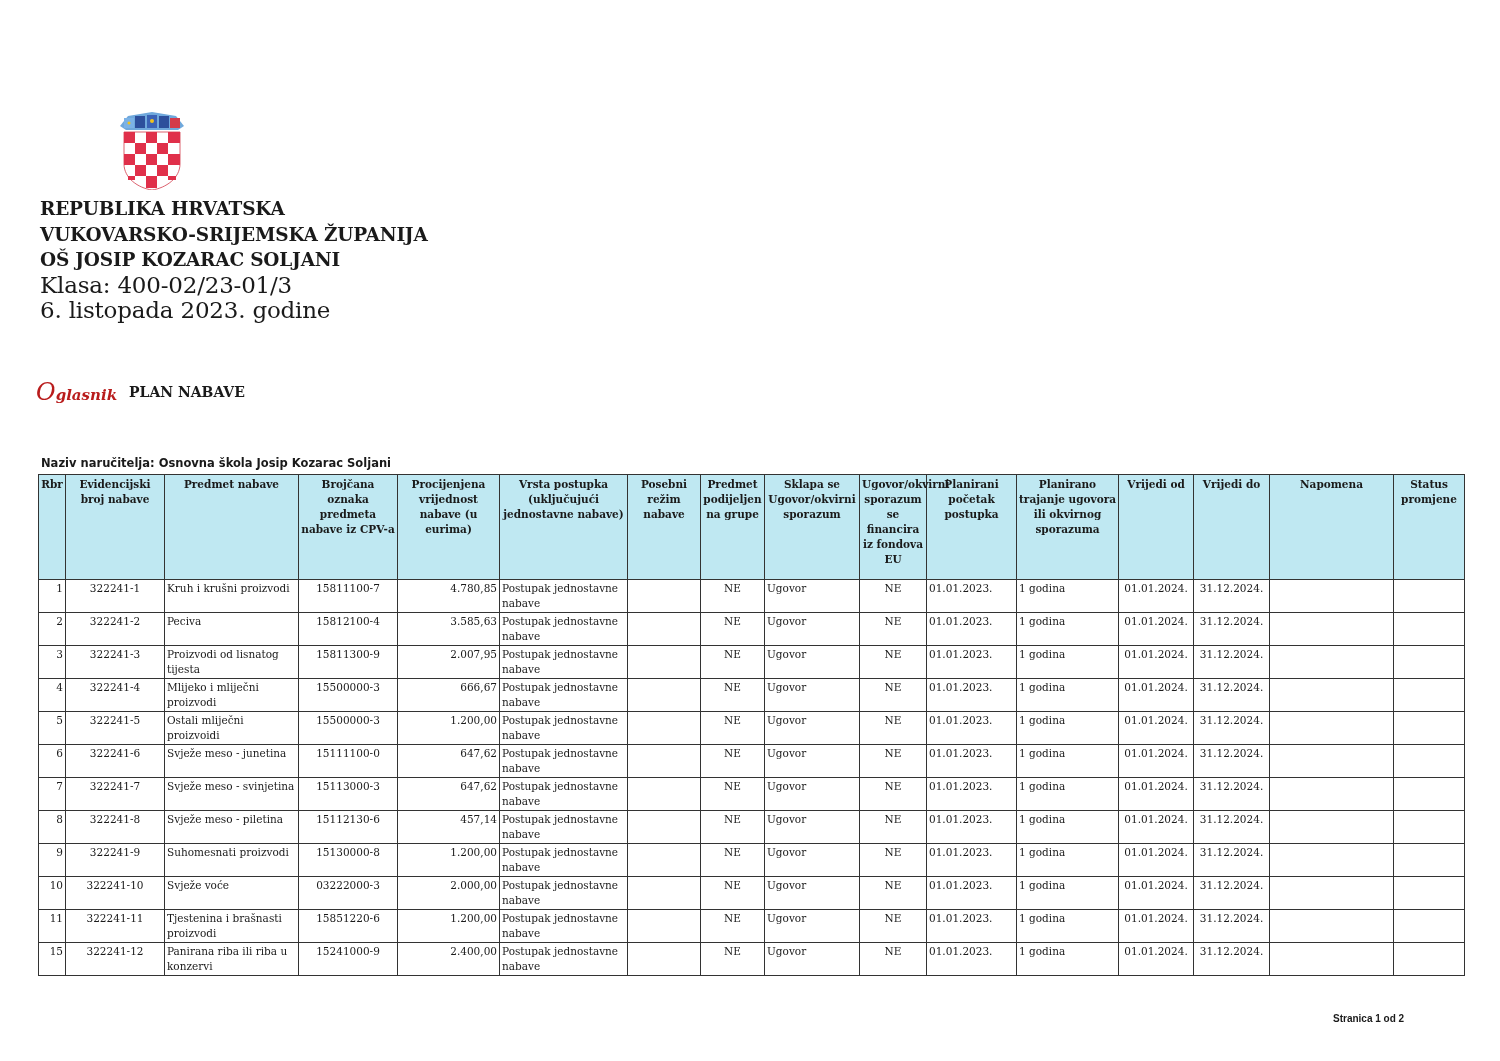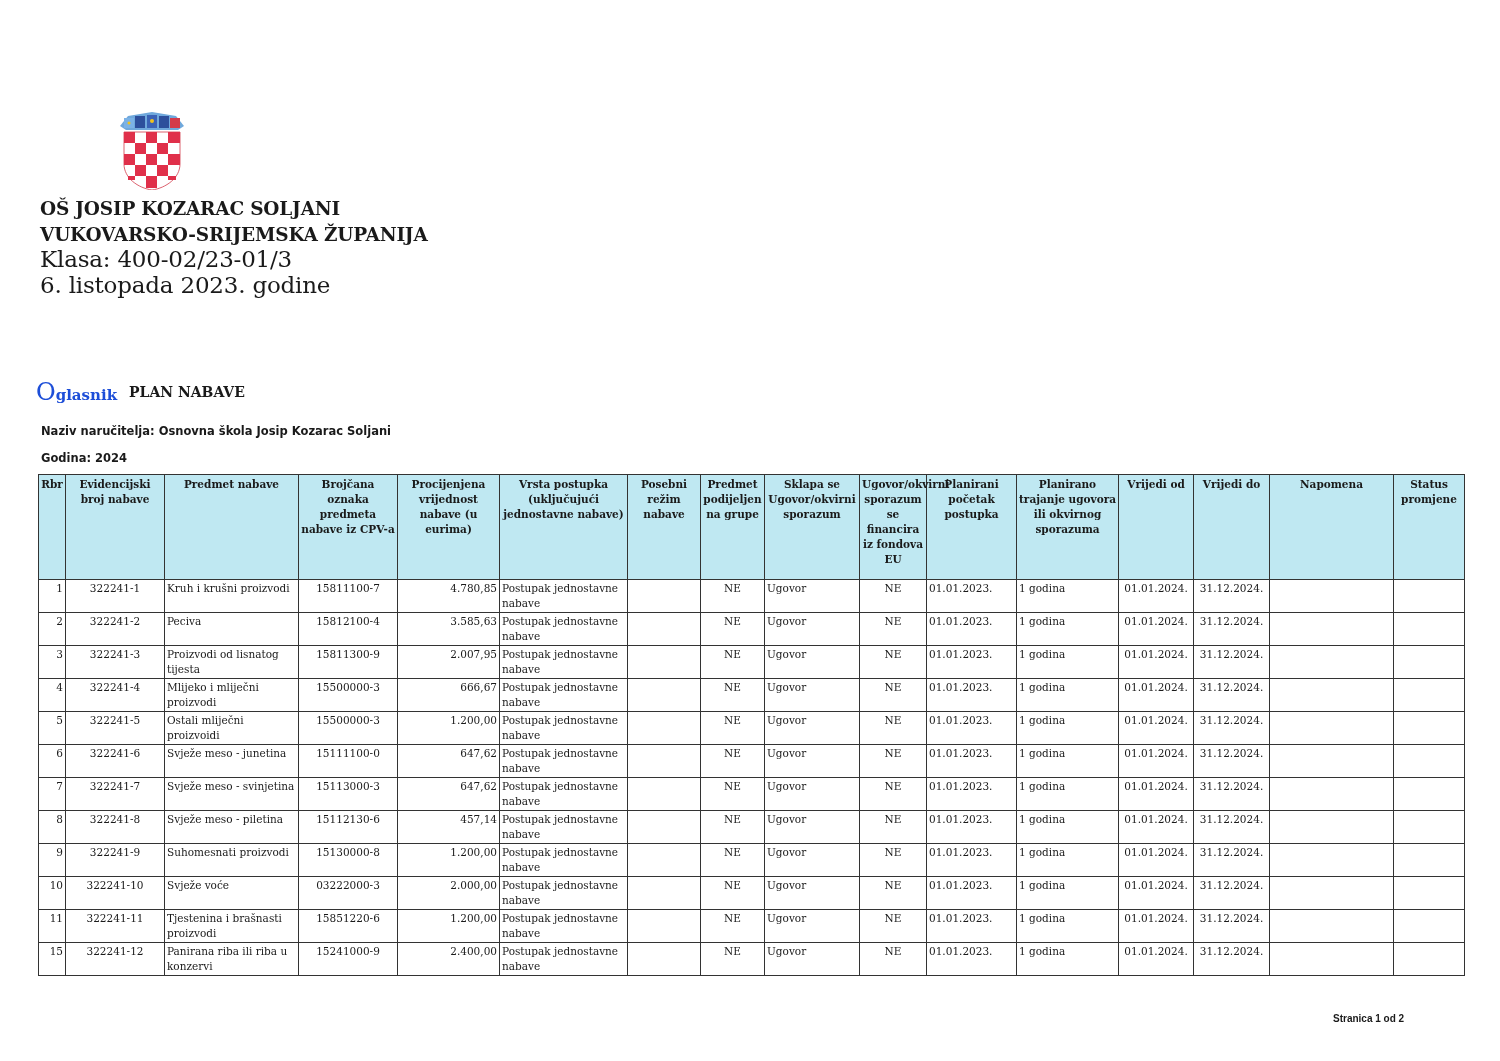--- a/index.html
+++ b/index.html
@@ -2,24 +2,24 @@
 <html><head>
 <meta charset="utf-8">
 <style>
   html, body { margin: 0; padding: 0; background: #ffffff; }
   body { width: 1500px; height: 1061px; position: relative; overflow: hidden; font-family: "DejaVu Serif", "Liberation Serif", serif; color: #1a1a1a; }
   .crest { position: absolute; left: 118px; top: 112px; width: 68px; height: 78px; }
   .header-block { position: absolute; left: 40px; top: 196px; }
   .hline-bold { font-family: "DejaVu Serif", serif; font-weight: bold; font-size: 18.5px; line-height: 25.5px; letter-spacing: -0.2px; }
   .hline { font-family: "DejaVu Serif", serif; font-size: 23px; line-height: 25.5px; letter-spacing: -0.2px; }
   .plan-row { position: absolute; left: 36px; top: 378px; display: flex; align-items: center; }
-  .logo { font-family: "DejaVu Serif", serif; color: #1d4ed8; font-size: 15px; font-weight: bold; margin-right: 12px; }
+  .logo { font-family: "DejaVu Serif", serif; font-style: italic; color: #b91c1c; font-size: 15px; font-weight: bold; margin-right: 12px; }
   .logo .big { font-size: 24px; font-weight: normal; }
   .plan-title { font-family: "DejaVu Serif", serif; font-weight: bold; font-size: 14px; }
-  .meta { position: absolute; left: 41px; font-family: "DejaVu Sans", sans-serif; font-weight: bold; font-size: 11.5px; }
+  .meta { position: absolute; left: 41px; font-family: "DejaVu Sans", sans-serif; font-weight: bold; font-size: 11.5px; margin-top: 32px; }
   table.plan { position: absolute; left: 38px; top: 474px; width: 1426px; border-collapse: collapse; font-family: "DejaVu Serif", serif; font-size: 10.5px; table-layout: fixed; }
   table.plan th { background: #bfe8f2; border: 1.5px solid #333; font-weight: bold; vertical-align: top; text-align: center; padding: 2px 2px; height: 100px; line-height: 15px; font-size: 10.5px; }
   table.plan td { border: 1.5px solid #333; vertical-align: top; padding: 1px 2px; height: 27px; line-height: 15px; font-size: 10.5px; }
   td.c { text-align: center; }
   td.r { text-align: right; }
   td.l { text-align: left; }
   .footer { position: absolute; left: 1333px; top: 1013px; font-family: "Liberation Sans", sans-serif; font-weight: bold; font-size: 10px; }
 </style>
 </head>
 <body>
@@ -47,22 +47,23 @@
       <rect x="50" y="42" width="12" height="11"></rect>
     <rect x="17" y="53" width="11" height="11"></rect>
       <rect x="39" y="53" width="11" height="11"></rect>
     <rect x="28" y="64" width="11" height="12"></rect>
     <rect x="10" y="64" width="7" height="4"></rect>
       <rect x="50" y="64" width="8" height="4"></rect>
   </g>
 </svg>
 
 <div class="header-block">
+  <div class="hline-bold">REPUBLIKA HRVATSKA</div>
+  <div class="hline-bold">VUKOVARSKO-SRIJEMSKA ŽUPANIJA</div>
   <div class="hline-bold">OŠ JOSIP KOZARAC SOLJANI</div>
-  <div class="hline-bold">VUKOVARSKO-SRIJEMSKA ŽUPANIJA</div>
   <div class="hline">Klasa: 400-02/23-01/3</div>
   <div class="hline">6. listopada 2023. godine</div>
 </div>
 
 <div class="plan-row">
   <span class="logo"><span class="big">O</span><span>glasnik</span></span>
   <span class="plan-title">PLAN NABAVE</span>
 </div>
 
 <div class="meta" style="top:424px;">Naziv naručitelja: Osnovna škola Josip Kozarac Soljani</div>

